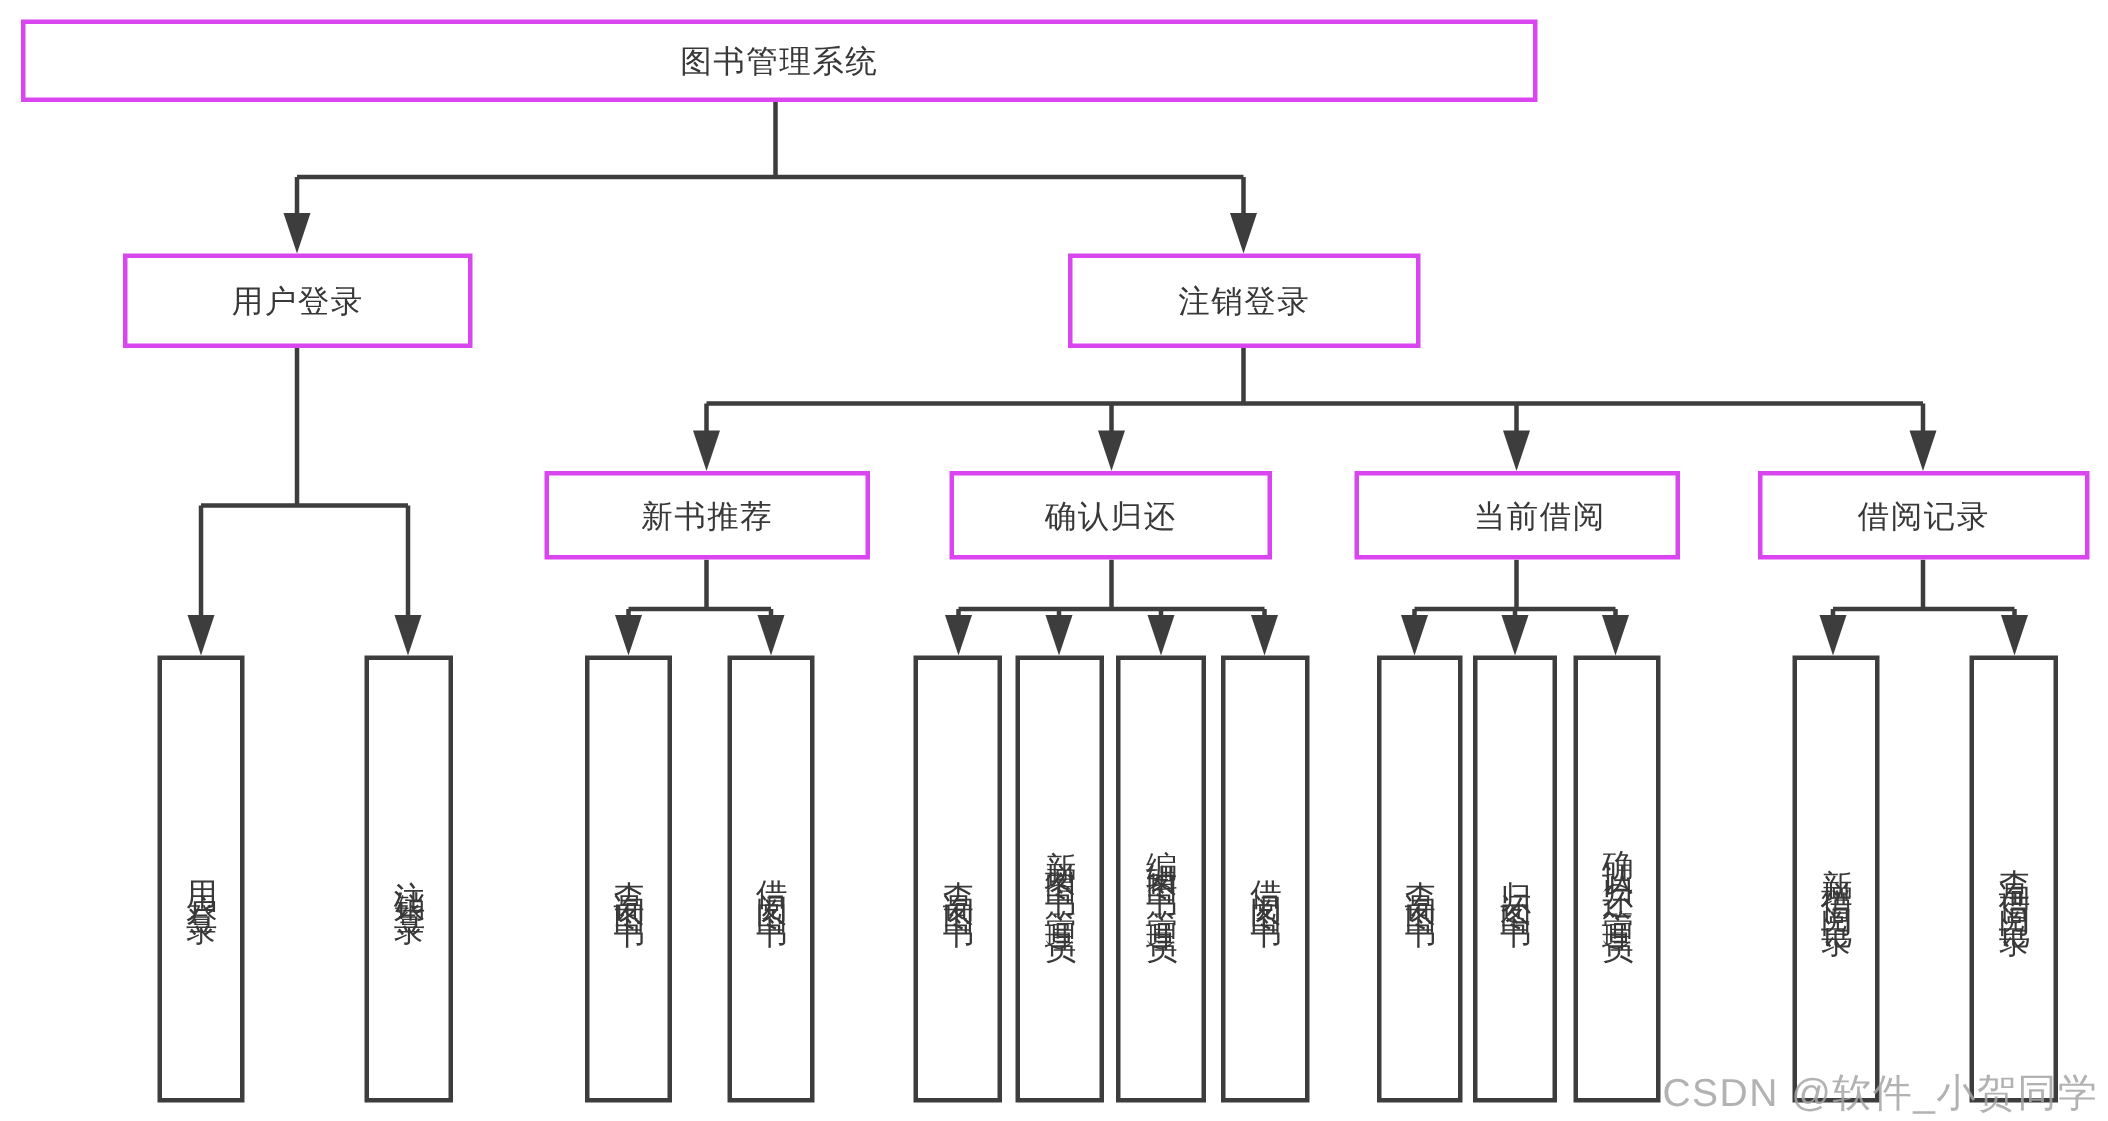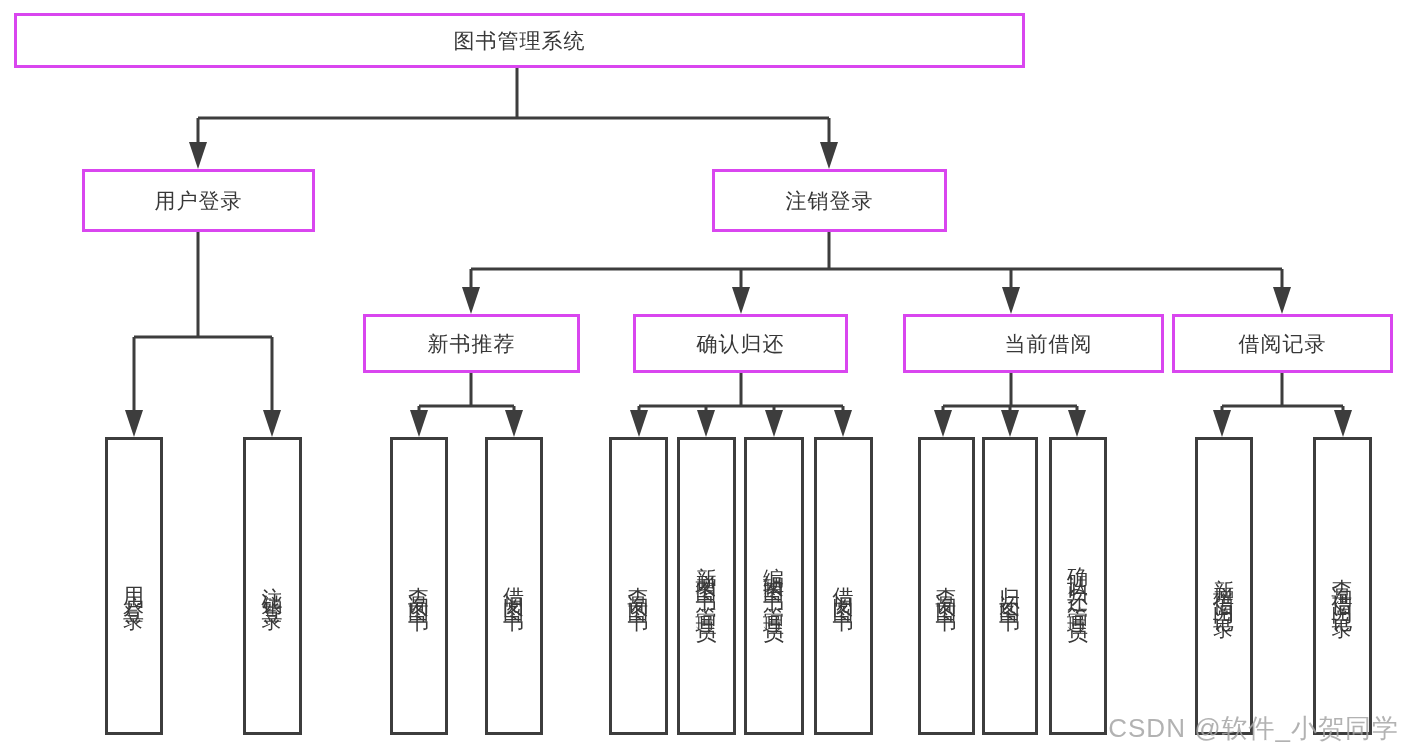--- a/index.html
+++ b/index.html
@@ -103,21 +103,21 @@
   <div class="node" style="left:712px; top:169px; width:235px; height:63px;">
     <span>注销登录</span>
   </div>
 
   <div class="node" style="left:363px; top:314px; width:217px; height:59px;">
     <span>新书推荐</span>
   </div>
   <div class="node" style="left:633px; top:314px; width:215px; height:59px;">
     <span>确认归还</span>
   </div>
-  <div class="node" style="left:903px; top:314px; width:261px; height:59px;padding-left:30px;">
+  <div class="node" style="left:903px; top:314px; width:217px; height:59px;padding-left:30px;">
     <span>当前借阅</span>
   </div>
   <div class="node" style="left:1172px; top:314px; width:221px; height:59px;">
     <span>借阅记录</span>
   </div>
 
   <div class="leaf" style="left:105px; top:437px; width:58px; height:298px;">
     <span>用户登录</span>
   </div>
   <div class="leaf" style="left:243px; top:437px; width:59px; height:298px;">

